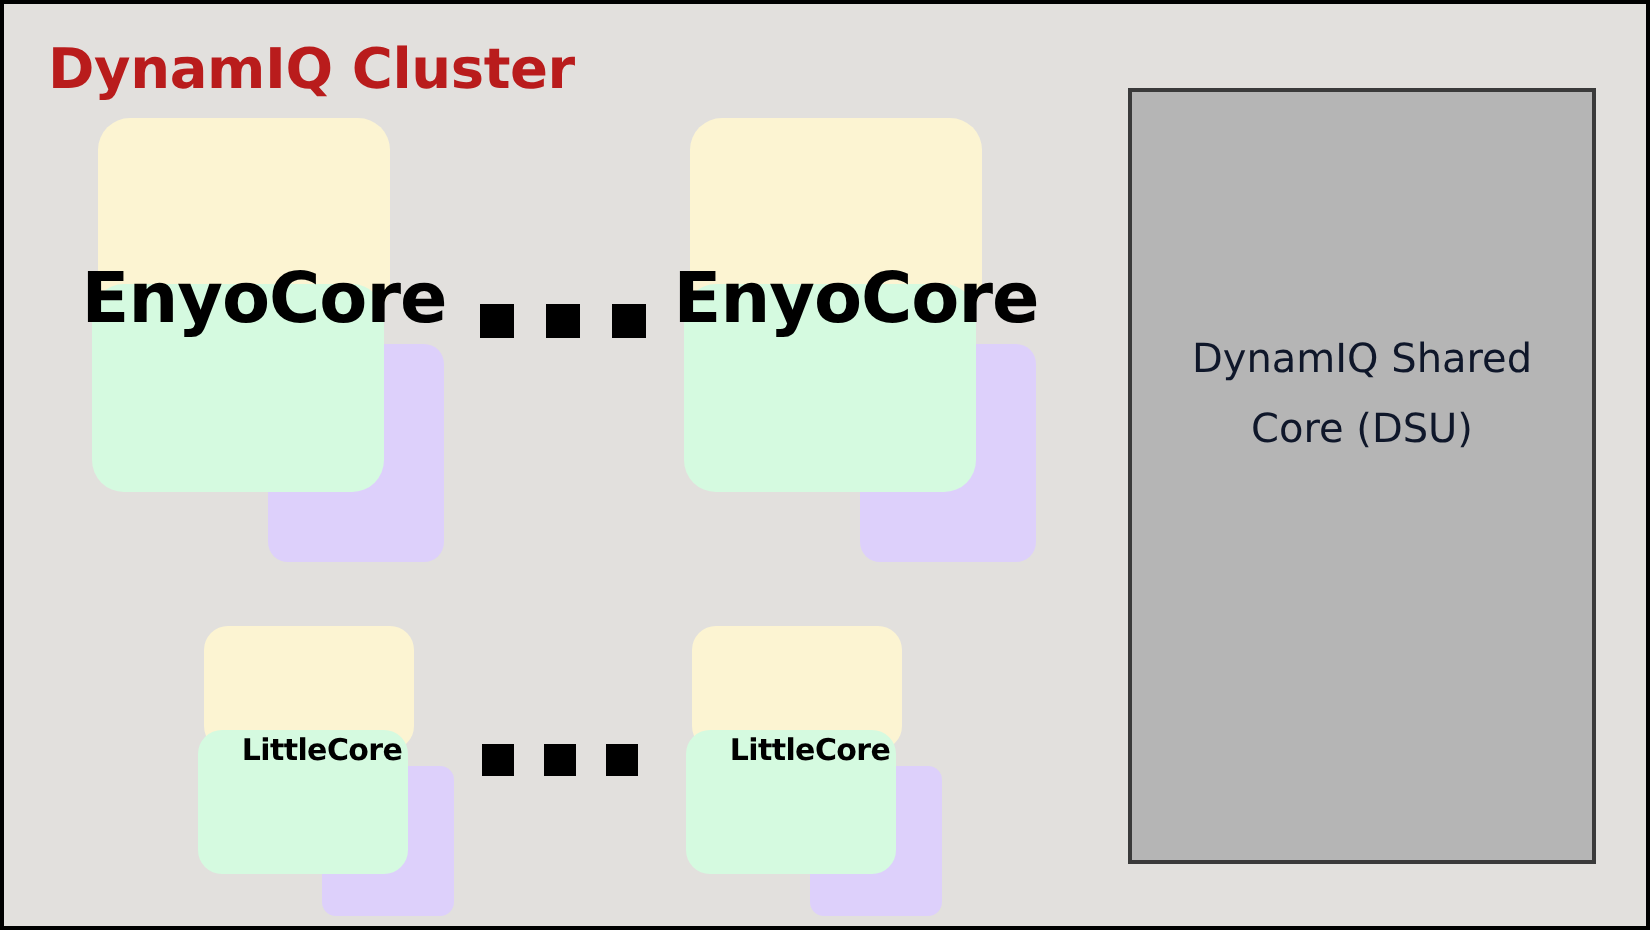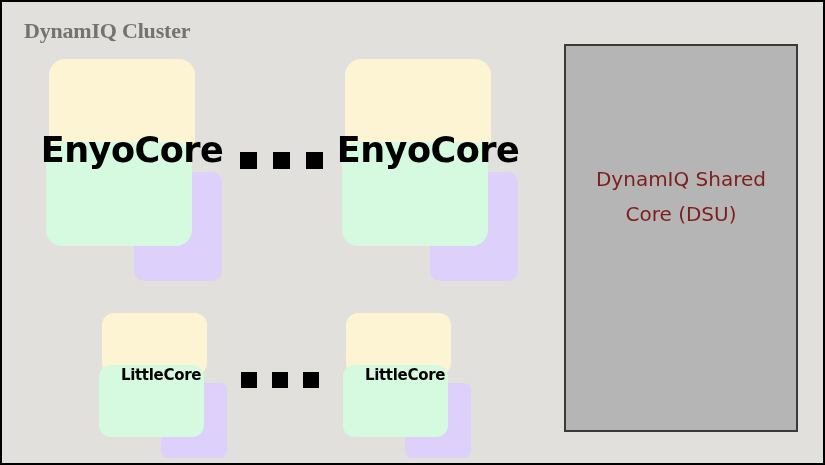--- a/index.html
+++ b/index.html
@@ -17,26 +17,25 @@
     border: 2px solid #000000;
     overflow: hidden;
     font-family: "DejaVu Sans", "Liberation Sans", sans-serif;
   }
 
   
   #cluster-title {
     position: absolute;
     left: 22px;
     top: 16px;
-    font-size: 22px;
+    font-size: 28px;
     font-weight: bold;
-    color: #737373;
+    color: #b91c1c;
     letter-spacing: -0.2px;
     white-space: nowrap;
-    font-family: Liberation Serif, serif;
   }
 
   
   .core-stack {
     position: absolute;
   }
   .core-layer {
     position: absolute;
     box-sizing: border-box;
   }
@@ -144,21 +143,21 @@
     top: 0;
     width: 100%;
     height: 100%;
     display: flex;
     flex-direction: column;
     align-items: center;
     justify-content: center;
     text-align: center;
     font-size: 20px;
     line-height: 1.25;
-    color: #7f1d1d;
+    color: #0f172a;
     padding-bottom: 82px;
     box-sizing: border-box;
     pointer-events: none;
     gap: 10px;
   }
   #dsu-label span { display: block; white-space: nowrap; }
 
   #l3-box {
     position: absolute;
     left: 8px;

